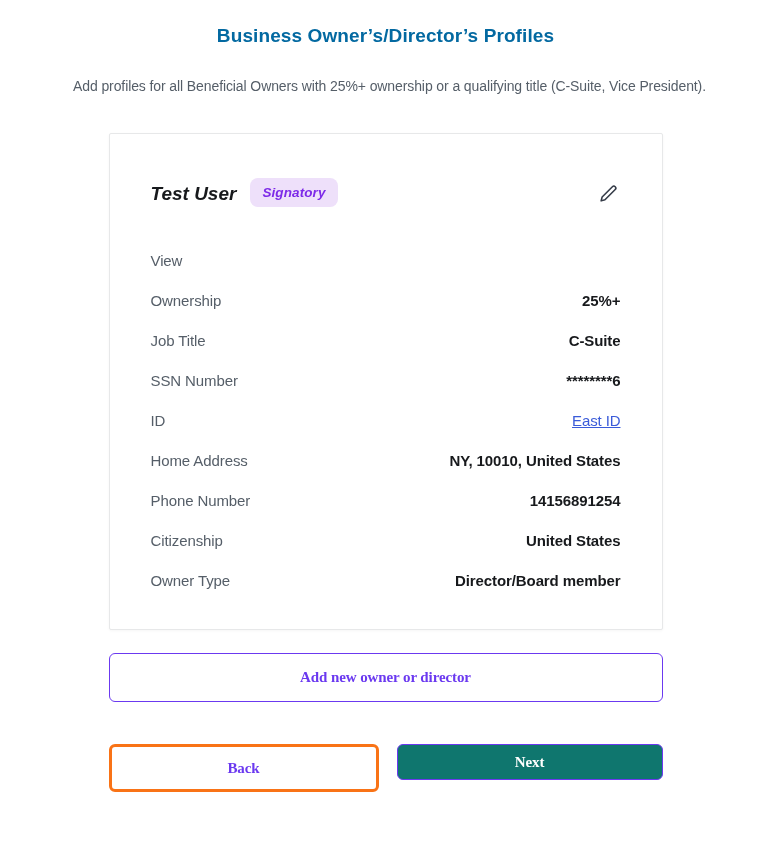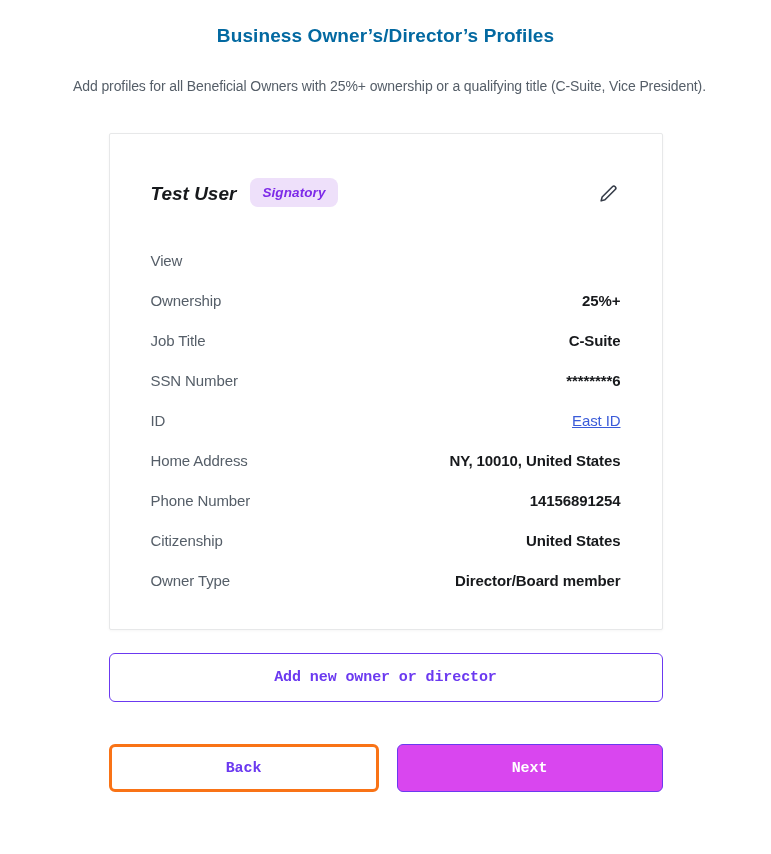--- a/index.html
+++ b/index.html
@@ -100,21 +100,21 @@
     text-align: center;
     letter-spacing: -0.1px;
   }
   .link-value {
     font-weight: 400;
     color: #3A5BD9;
     text-decoration: underline;
     cursor: pointer;
   }
   .btn {
-    font-family: Liberation Mono, monospace;
+    font-family: Liberation Serif, serif;
     font-size: 15px;
     font-weight: 700;
     border-radius: 6px;
     cursor: pointer;
     letter-spacing: -0.1px;
   }
   .add-btn {
     display: block;
     width: 554px;
     height: 49px;
@@ -131,22 +131,22 @@
   }
   .back-btn {
     flex: 1;
     height: 48px;
     background: #ffffff;
     border: 3px solid #f97316;
     color: #6B39F0;
   }
   .next-btn {
     flex: 1;
-    height: 48px;
-    background: #d946ef;
+    height: 36px;
+    background: #0f766e;
     border: 1px solid #6B39F0;
     color: #ffffff;
   }
 </style>
 </head>
 <body>
 
 <div class="page">
 
   <h1 class="page-title">Business Owner’s/Director’s Profiles</h1>

